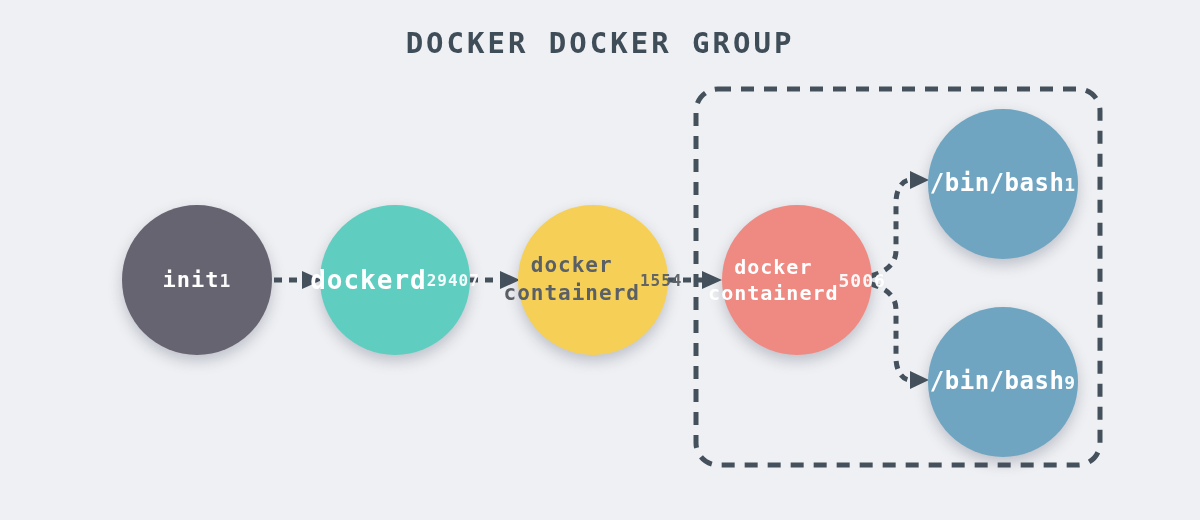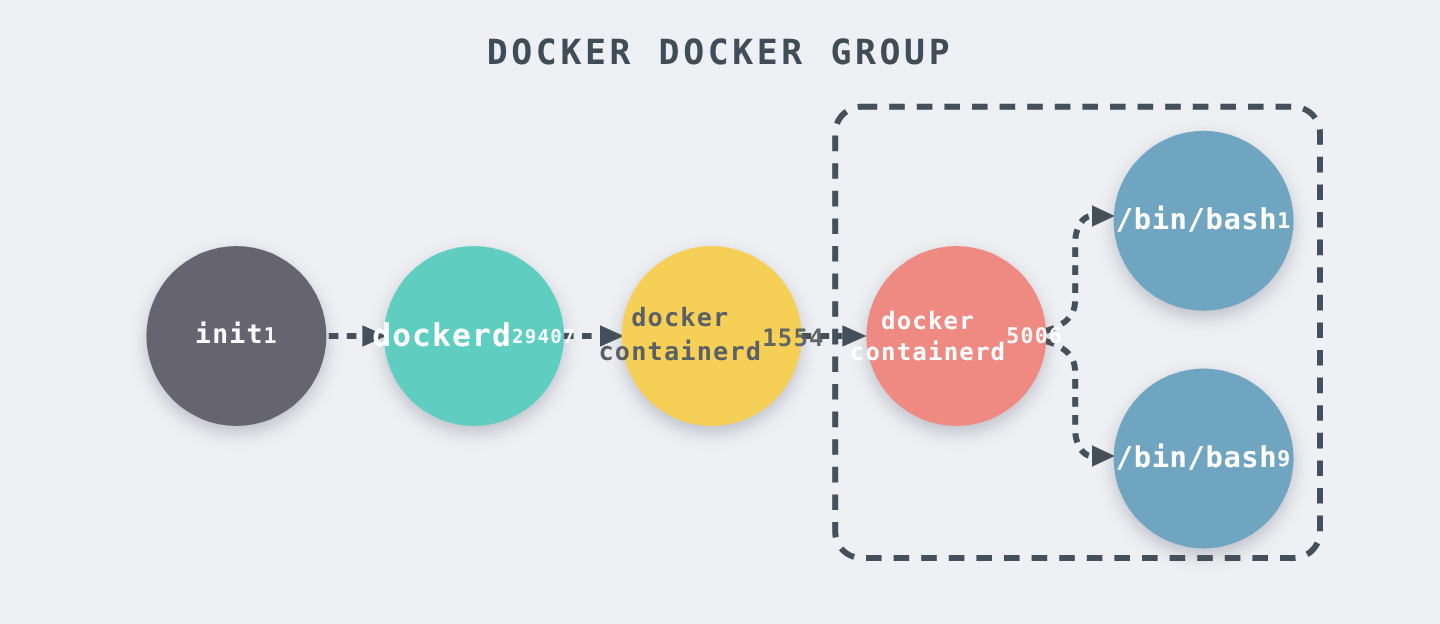--- a/index.html
+++ b/index.html
@@ -76,21 +76,21 @@
   .node-containerd { left: 518px; top: 205px; background: var(--containerd-fill, #f6d056); color: var(--dark-text, #5b6066); }
   .node-shim       { left: 722px; top: 205px; background: var(--shim-fill, #ef8a83);       color: var(--white-text, #fff); }
   .node-bash-top   { left: 928px; top: 109px; background: var(--bash-fill, #70a5c2);       color: var(--white-text, #fff); }
   .node-bash-bottom{ left: 928px; top: 307px; background: var(--bash-fill, #70a5c2);       color: var(--white-text, #fff); }
 
   .node-init .label        { font-size: 22px; }
   .node-init .pid          { font-size: 18px; }
   .node-dockerd .label     { font-size: 26px; }
   .node-dockerd .pid       { font-size: 16px; }
   .node-containerd .label  { font-size: 21px; }
-  .node-containerd .pid    { font-size: 20px; }
+  .node-containerd .pid    { font-size: 16px; }
   .node-shim .label        { font-size: 20px; }
   .node-shim .pid          { font-size: 18px; }
   .node-bash-top .label,
   .node-bash-bottom .label { font-size: 24px; letter-spacing: 0.5px; }
   .node-bash-top .pid,
   .node-bash-bottom .pid   { font-size: 18px; }
 </style>
 </head>
 <body>
 

